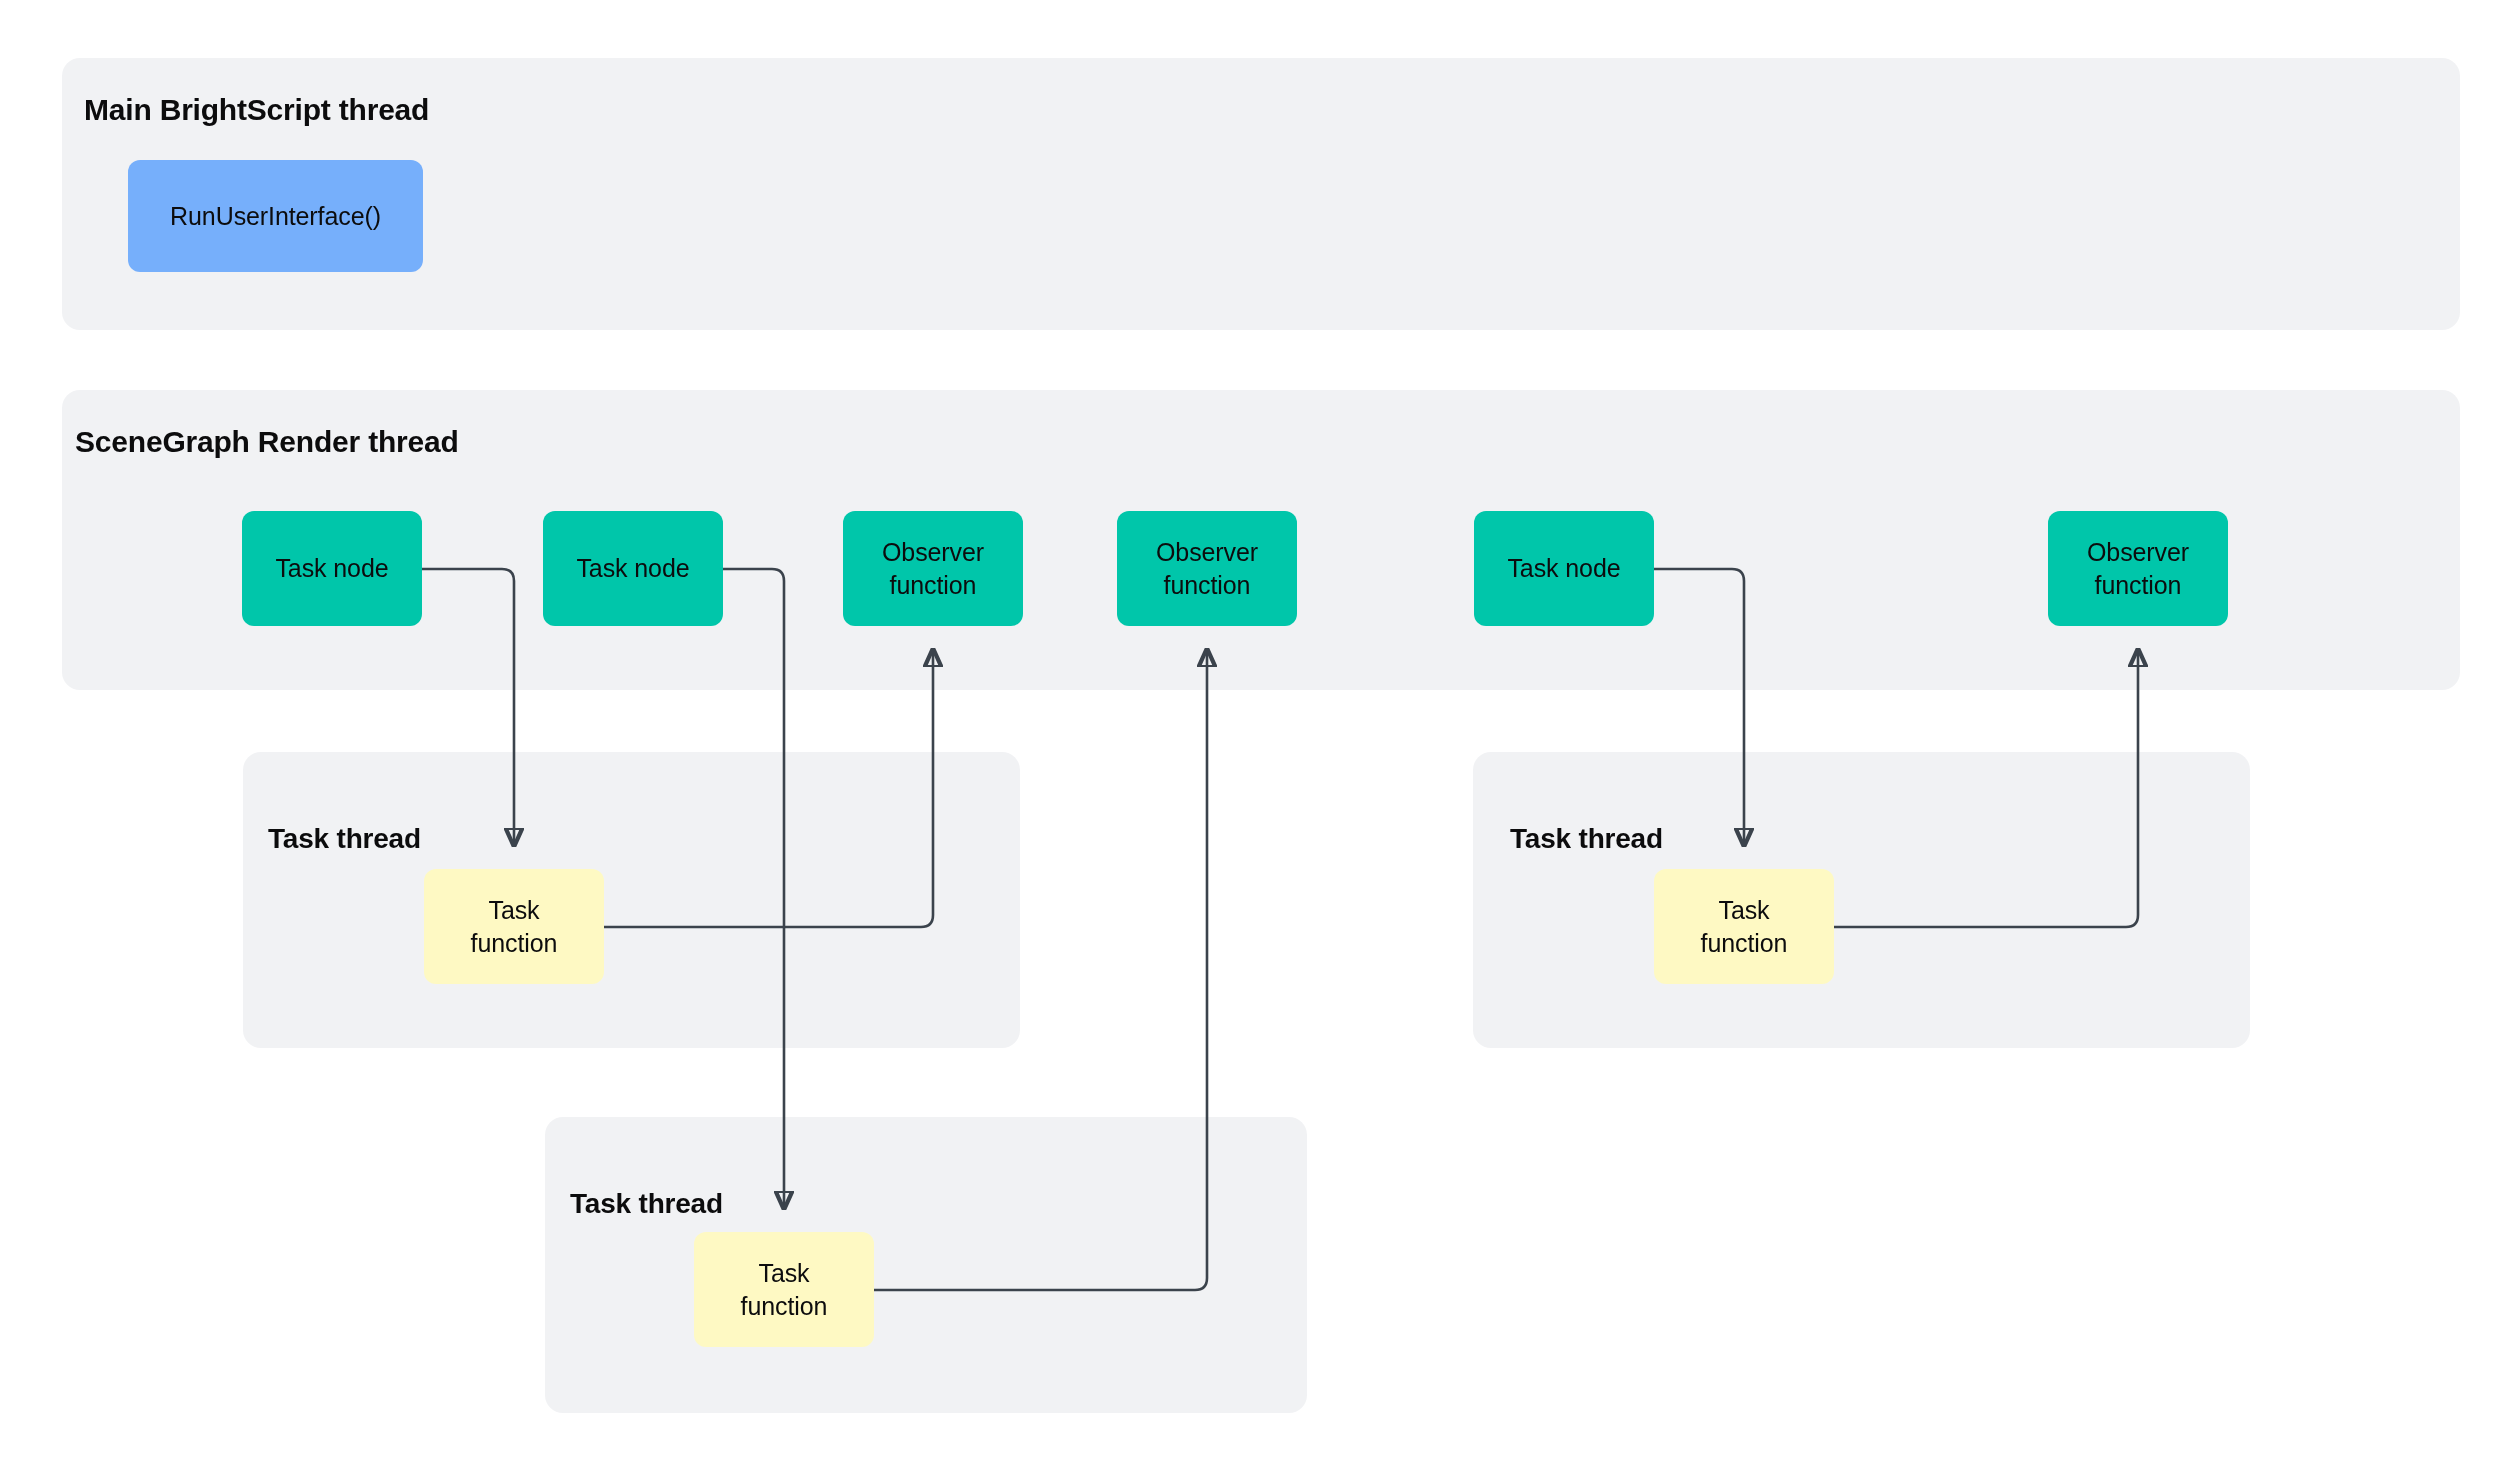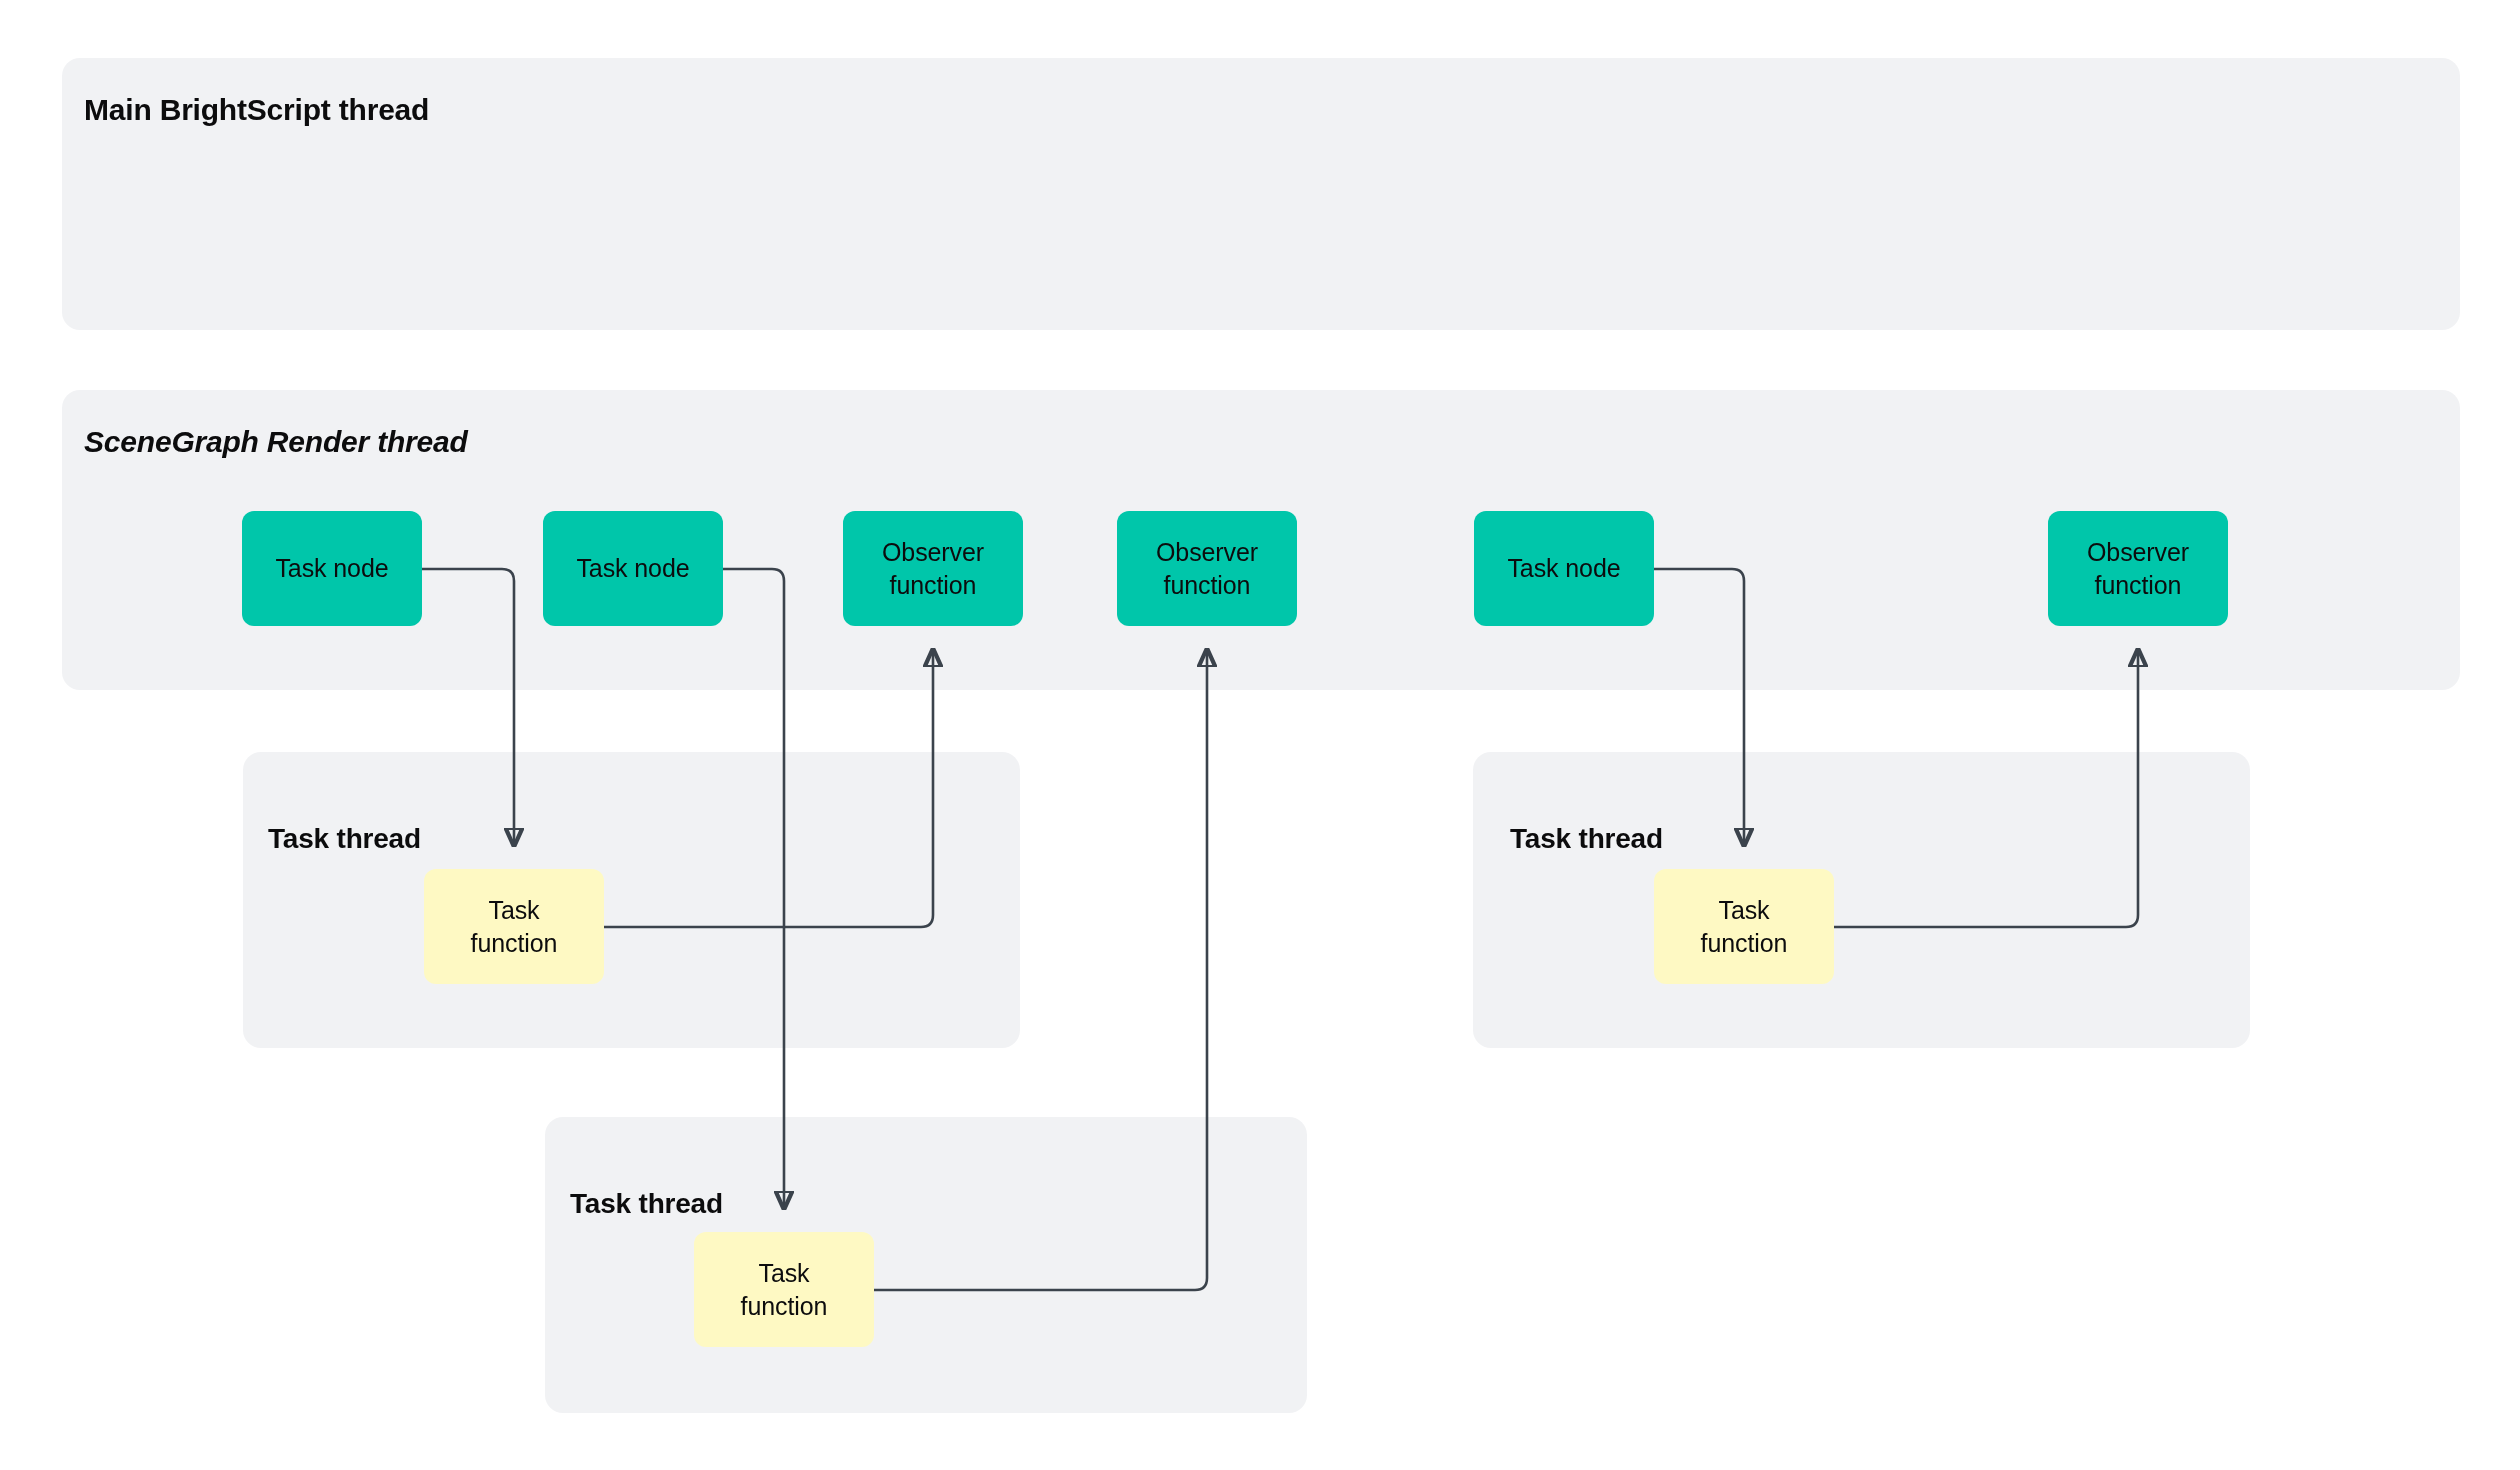--- a/index.html
+++ b/index.html
@@ -76,21 +76,21 @@
 </style>
 </head>
 <body>
 
 <div id="stage">
 
   <div class="panel" style="left:62px; top:58px; width:2398px; height:272px;"></div>
   <div class="panel-title big" style="left:84px; top:93px;">Main BrightScript thread</div>
 
   <div class="panel" style="left:62px; top:390px; width:2398px; height:300px;"></div>
-  <div class="panel-title big" style="left:84px; top:425px;font-style:italic;">SceneGraph Render thread</div>
+  <div class="panel-title big" style="left:75px; top:425px;">SceneGraph Render thread</div>
 
   <div class="panel" style="left:243px; top:752px; width:777px; height:296px;"></div>
   <div class="panel-title small" style="left:268px; top:794px;">Task thread</div>
 
   <div class="panel" style="left:1473px; top:752px; width:777px; height:296px;"></div>
   <div class="panel-title small" style="left:1510px; top:794px;">Task thread</div>
 
   <div class="panel" style="left:545px; top:1117px; width:762px; height:296px;"></div>
   <div class="panel-title small" style="left:570px; top:1159px;">Task thread</div>
 
@@ -107,20 +107,23 @@
 
     <path d="M 723 569 H 772 Q 784 569 784 581 V 1208" marker-end="url(#arrowhead)"></path>
 
     <path d="M 874 1290 H 1195 Q 1207 1290 1207 1278 V 650" marker-end="url(#arrowhead)"></path>
 
     <path d="M 1654 569 H 1732 Q 1744 569 1744 581 V 845" marker-end="url(#arrowhead)"></path>
 
     <path d="M 1834 927 H 2126 Q 2138 927 2138 915 V 650" marker-end="url(#arrowhead)"></path>
   </svg>
 
+  <div class="node blue" style="left:128px; top:160px; width:295px; height:112px;">
+    <span>RunUserInterface()</span>
+  </div>
 
   <div class="node teal" style="left:242px; top:511px; width:180px; height:115px;">
     <span>Task node</span>
   </div>
 
   <div class="node teal" style="left:543px; top:511px; width:180px; height:115px;">
     <span>Task node</span>
   </div>
 
   <div class="node teal" style="left:843px; top:511px; width:180px; height:115px;">

